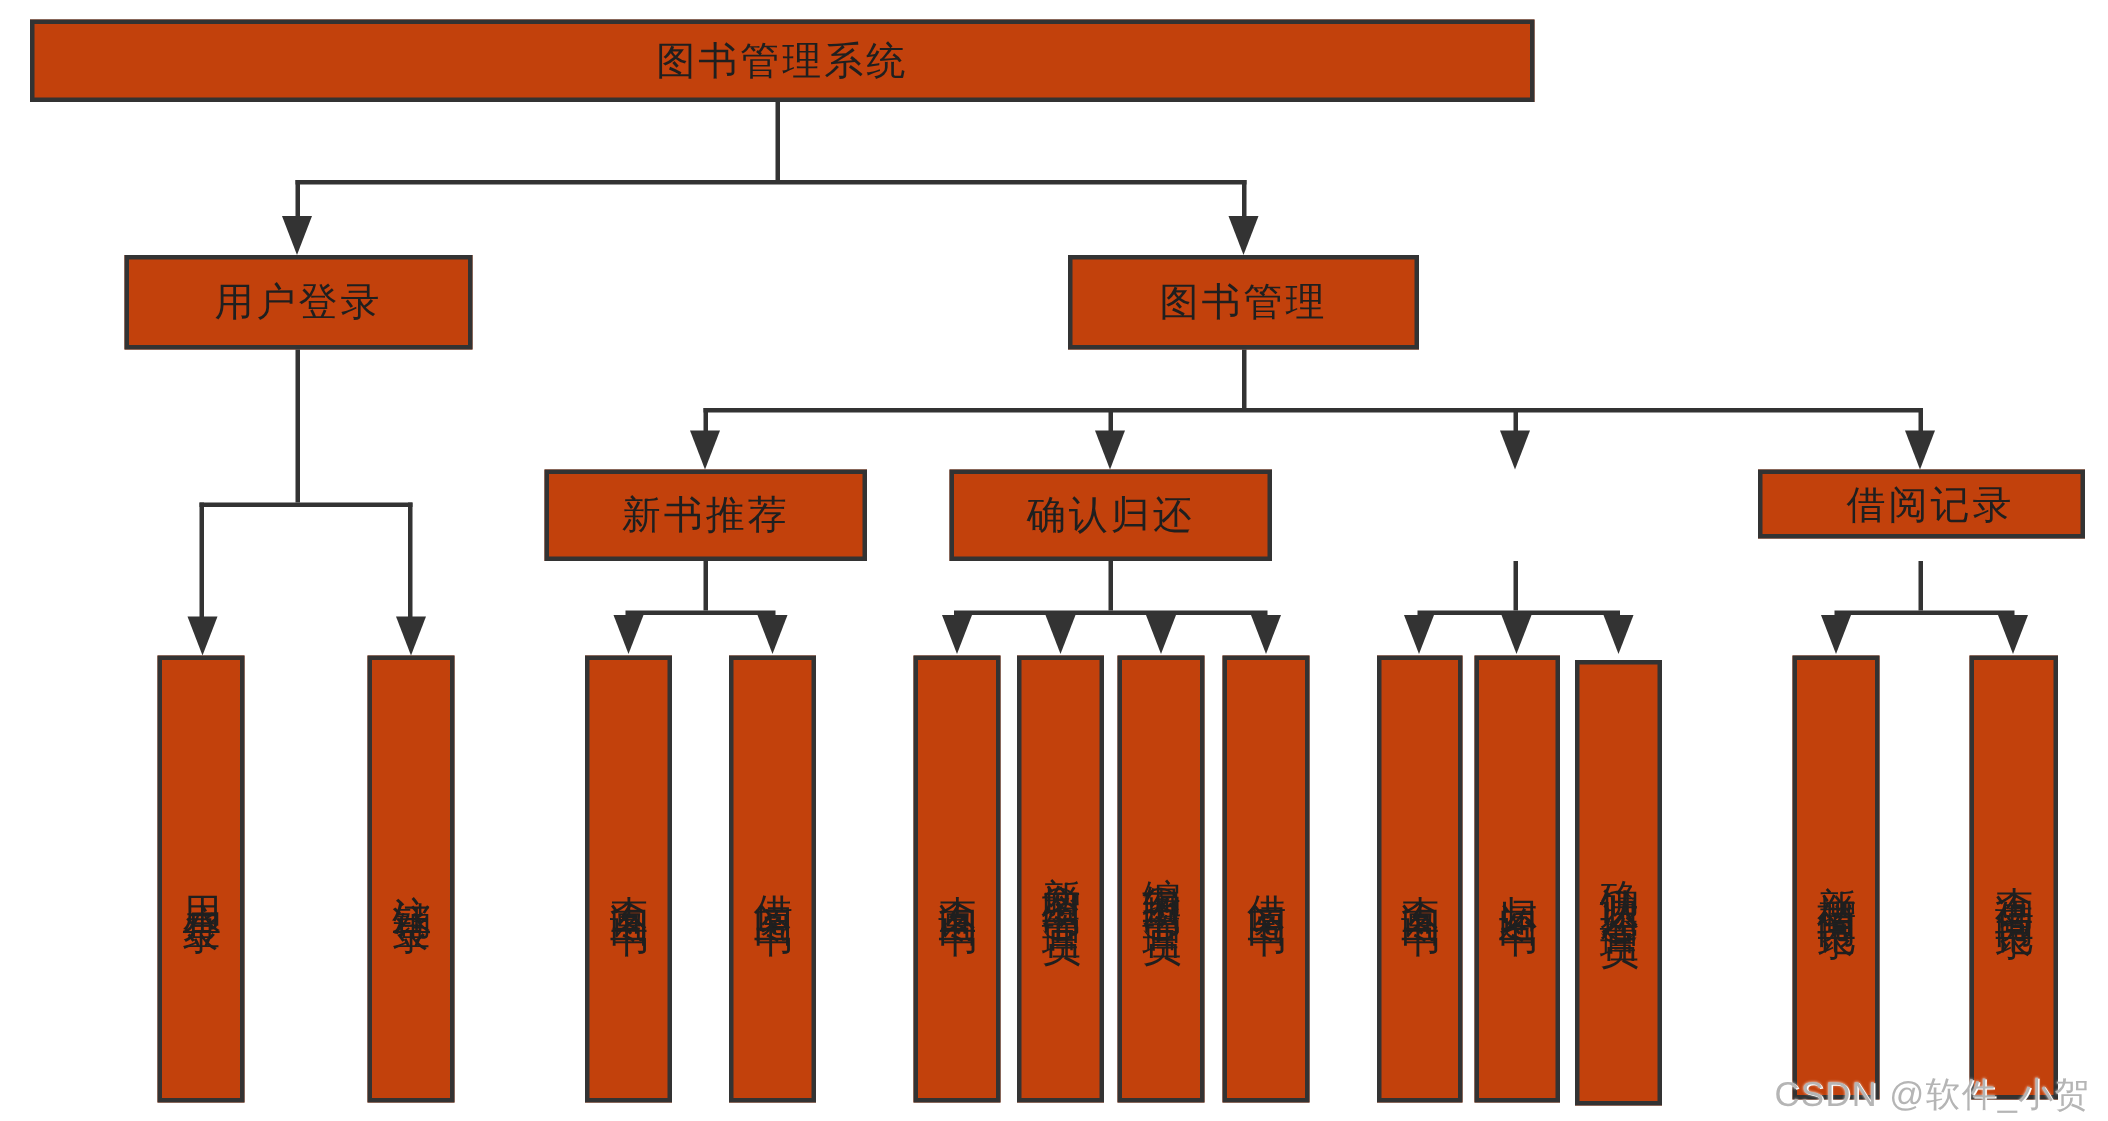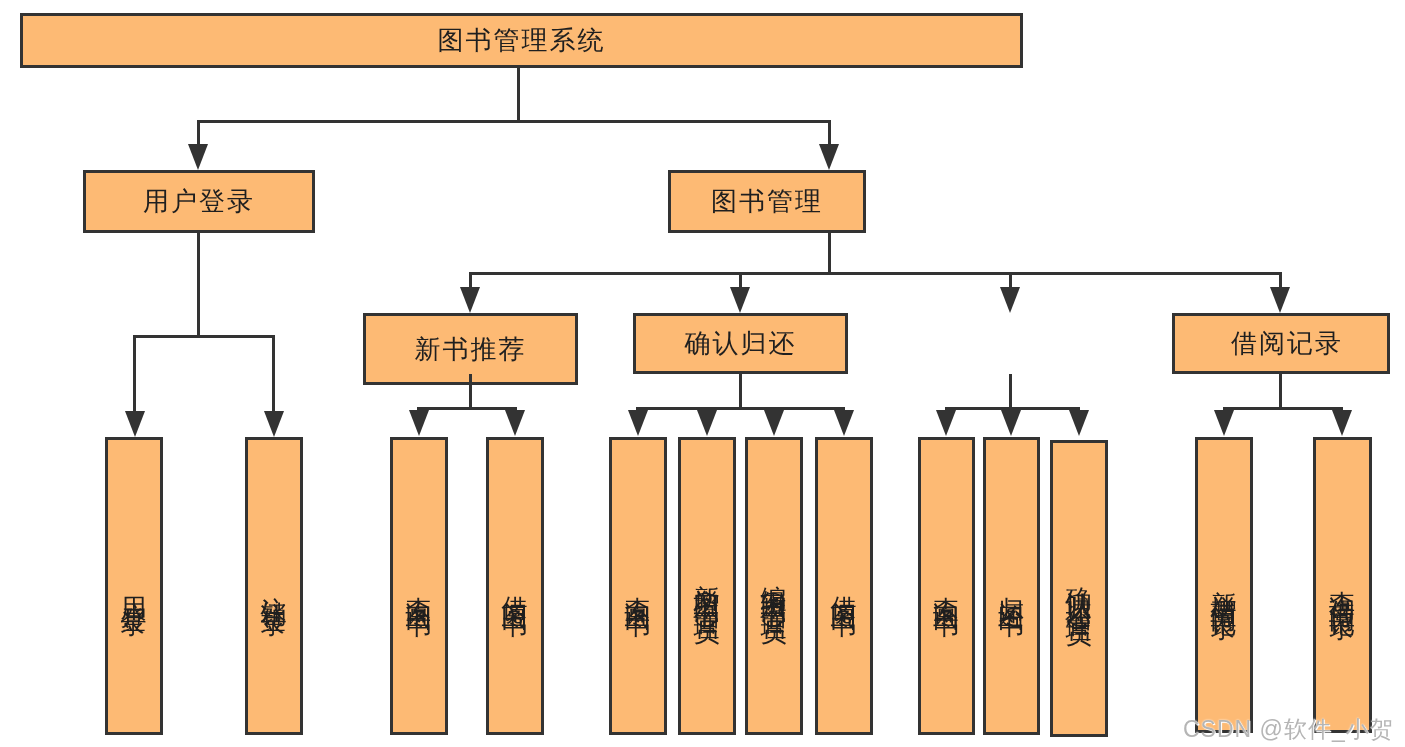--- a/index.html
+++ b/index.html
@@ -2,22 +2,22 @@
 <html><head>
 <meta charset="utf-8">
 <style>
   html,body{margin:0;padding:0;background:#ffffff;}
   .canvas{
     position:relative;width:1405px;height:747px;background:#fff;overflow:hidden;
     font-family:"Liberation Sans","DejaVu Sans",sans-serif;
     --line:#333333;--text:#1f1f1f;--wm:#b5b5b5;
   }
   .box{
-    position:absolute;border:3px solid var(--line);background:#fdba74;box-sizing:border-box;
-    display:flex;align-items:center;justify-content:center;color:var(--text);
+    position:absolute;border:3px solid var(--line);background:#c2410c;box-sizing:border-box;
+    display:flex;align-items:center;justify-content:center;color:var(--text);font-family:Liberation Serif, serif;
   }
   .hbox{font-size:26px;letter-spacing:2px;font-weight:400;}
   .vbox span{
     writing-mode:vertical-rl;text-orientation:mixed;
     font-size:26px;letter-spacing:5px;line-height:1;white-space:nowrap;
   }
   .line{position:absolute;background:var(--line);}
   .arrow{
     position:absolute;width:0;height:0;
     border-left:10px solid transparent;border-right:10px solid transparent;
@@ -37,43 +37,43 @@
   <div class="box hbox" style="left:20px;top:13px;width:1003px;height:55px;">图书管理系统</div>
 
   <div class="line" style="left:517px;top:68px;width:3px;height:52px;"></div>
   <div class="line" style="left:197px;top:120px;width:634px;height:3px;"></div>
   <div class="line" style="left:197px;top:120px;width:3px;height:26px;"></div>
   <div class="line" style="left:828px;top:120px;width:3px;height:26px;"></div>
   <div class="arrow" style="left:188px;top:144px;"></div>
   <div class="arrow" style="left:819px;top:144px;"></div>
 
   <div class="box hbox" style="left:83px;top:170px;width:232px;height:63px;">用户登录</div>
-  <div class="box hbox" style="left:668px;top:170px;width:198px;height:63px;">图书管理</div>
+  <div class="box hbox" style="left:712px;top:170px;width:234px;height:63px;">图书管理</div>
 
   <div class="line" style="left:197px;top:233px;width:3px;height:102px;"></div>
   <div class="line" style="left:133px;top:335px;width:142px;height:3px;"></div>
   <div class="line" style="left:133px;top:335px;width:3px;height:78px;"></div>
   <div class="line" style="left:272px;top:335px;width:3px;height:78px;"></div>
   <div class="arrow" style="left:125px;top:411px;"></div>
   <div class="arrow" style="left:264px;top:411px;"></div>
 
   <div class="line" style="left:828px;top:233px;width:3px;height:39px;"></div>
   <div class="line" style="left:469px;top:272px;width:813px;height:3px;"></div>
   <div class="line" style="left:469px;top:272px;width:3px;height:16px;"></div>
   <div class="line" style="left:739px;top:272px;width:3px;height:16px;"></div>
   <div class="line" style="left:1009px;top:272px;width:3px;height:16px;"></div>
   <div class="line" style="left:1279px;top:272px;width:3px;height:16px;"></div>
   <div class="arrow" style="left:460px;top:287px;"></div>
   <div class="arrow" style="left:730px;top:287px;"></div>
   <div class="arrow" style="left:1000px;top:287px;"></div>
   <div class="arrow" style="left:1270px;top:287px;"></div>
 
-  <div class="box hbox" style="left:363px;top:313px;width:215px;height:72px;">新书推荐</div>
+  <div class="box hbox" style="left:363px;top:313px;width:215px;height:61px;">新书推荐</div>
   <div class="box hbox" style="left:633px;top:313px;width:215px;height:61px;">确认归还</div>
-  <div class="box hbox" style="left:1172px;top:313px;width:218px;height:61px;padding-left:12px;">借阅记录</div>
+  <div class="box hbox" style="left:1172px;top:313px;width:218px;height:46px;padding-left:12px;">借阅记录</div>
 
   <div class="line" style="left:469px;top:374px;width:3px;height:33px;"></div>
   <div class="line" style="left:417px;top:407px;width:100px;height:3px;"></div>
   <div class="arrow" style="left:409px;top:410px;"></div>
   <div class="arrow" style="left:505px;top:410px;"></div>
 
   <div class="line" style="left:739px;top:374px;width:3px;height:33px;"></div>
   <div class="line" style="left:636px;top:407px;width:209px;height:3px;"></div>
   <div class="arrow" style="left:628px;top:410px;"></div>
   <div class="arrow" style="left:697px;top:410px;"></div>

